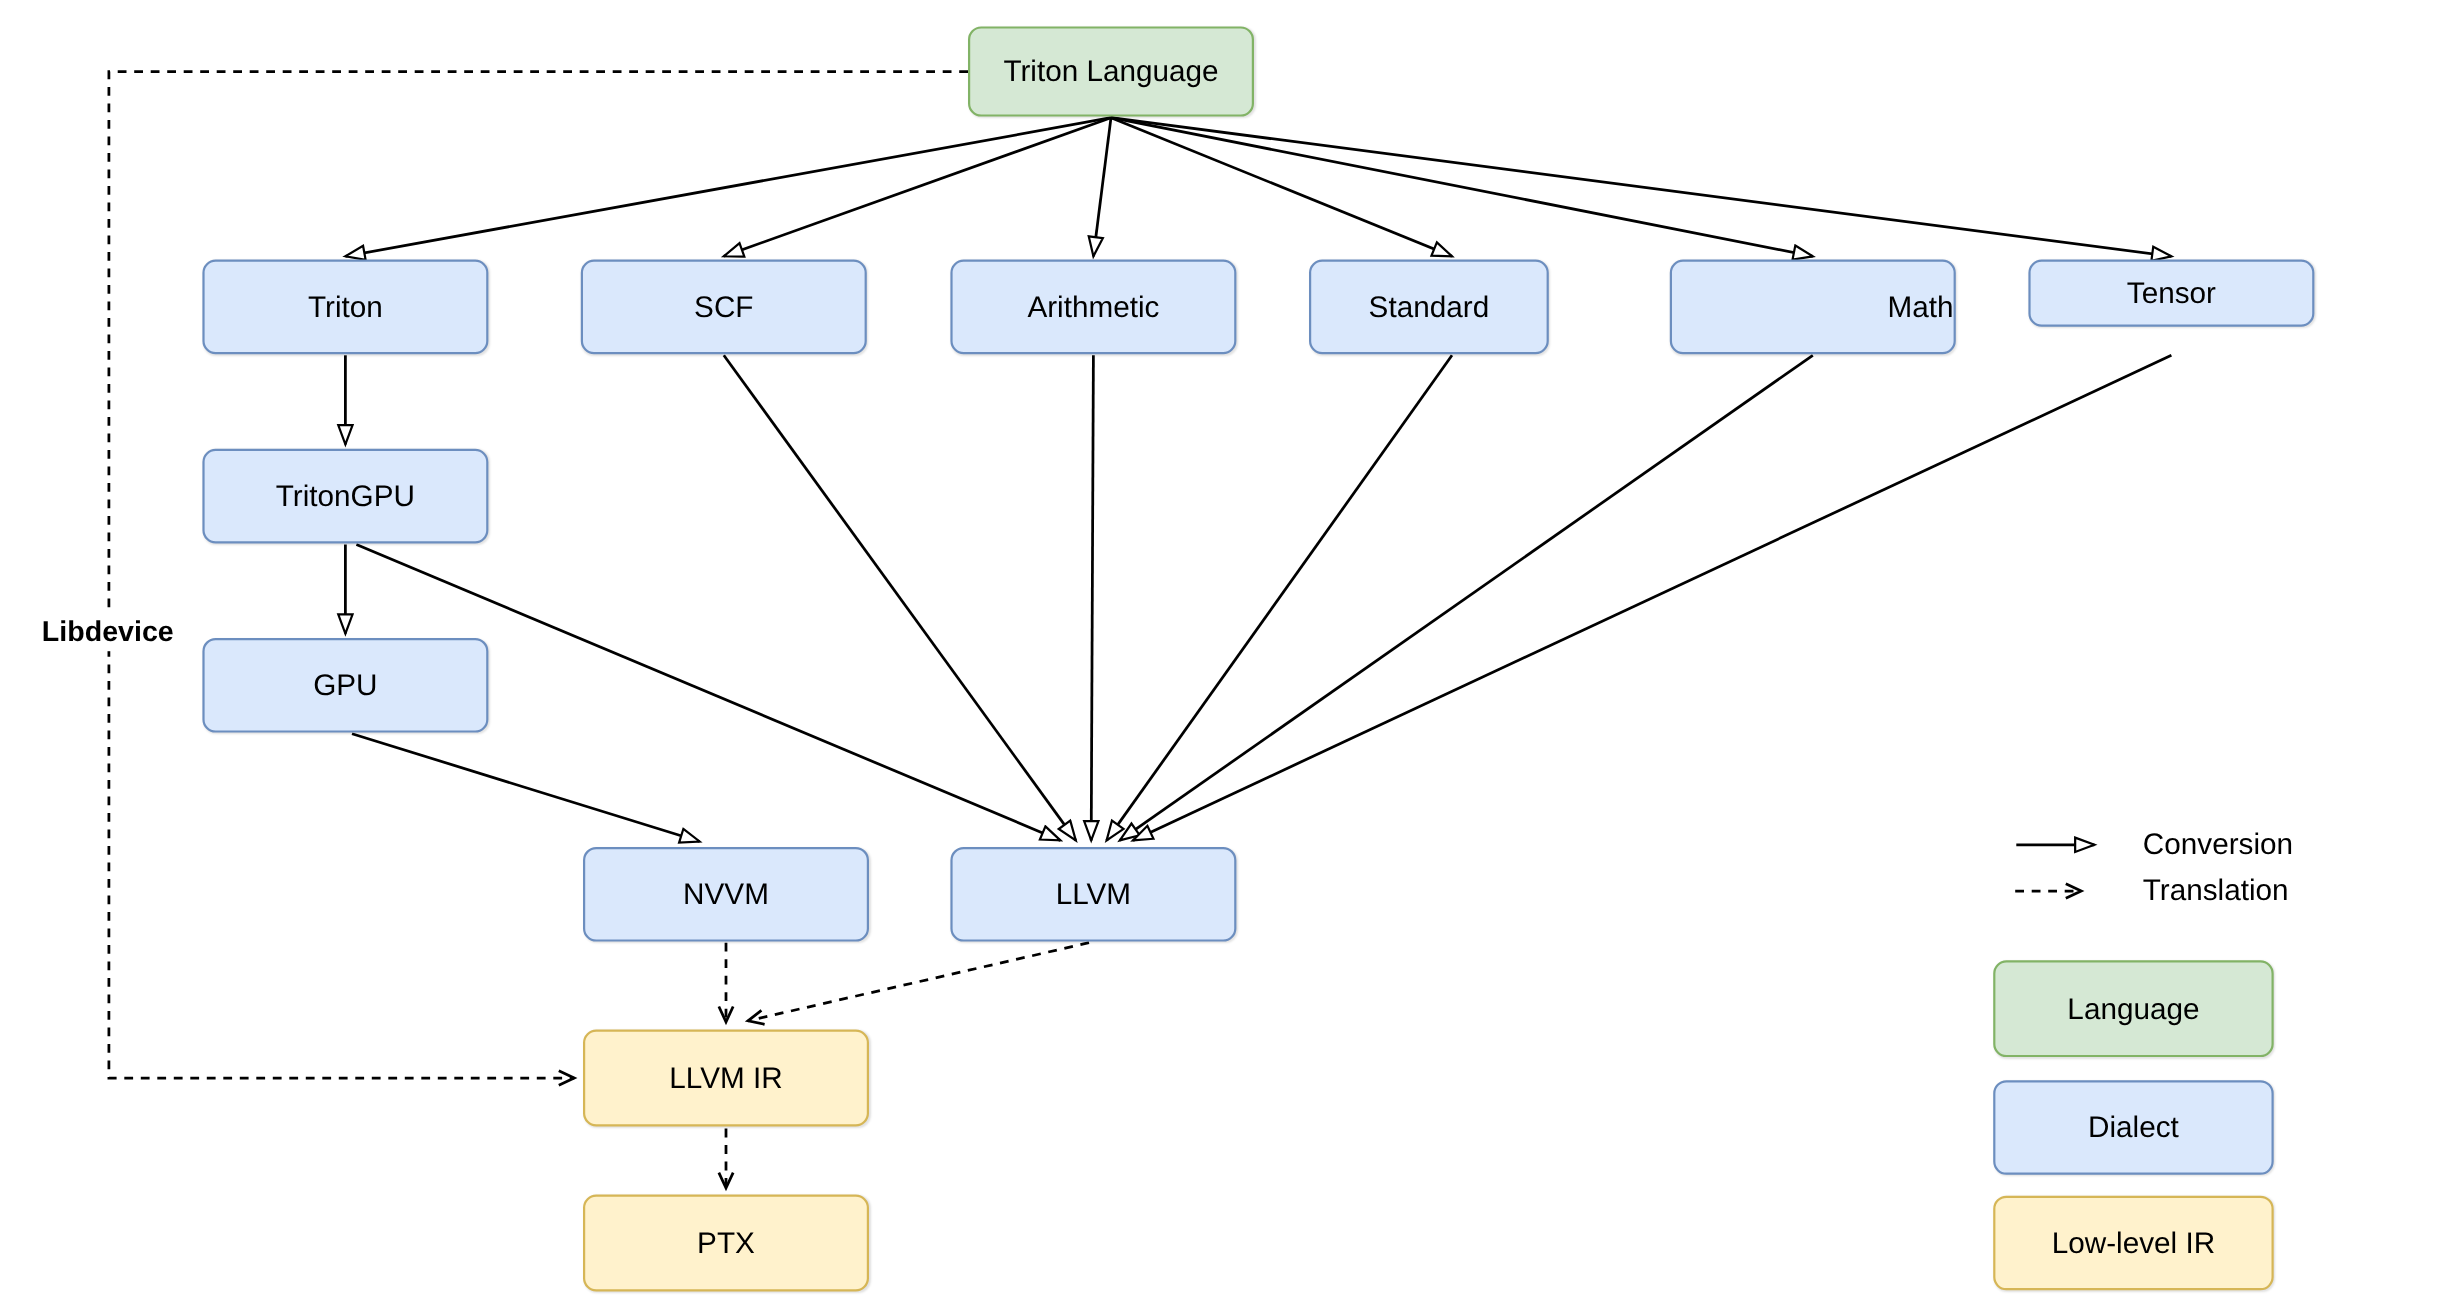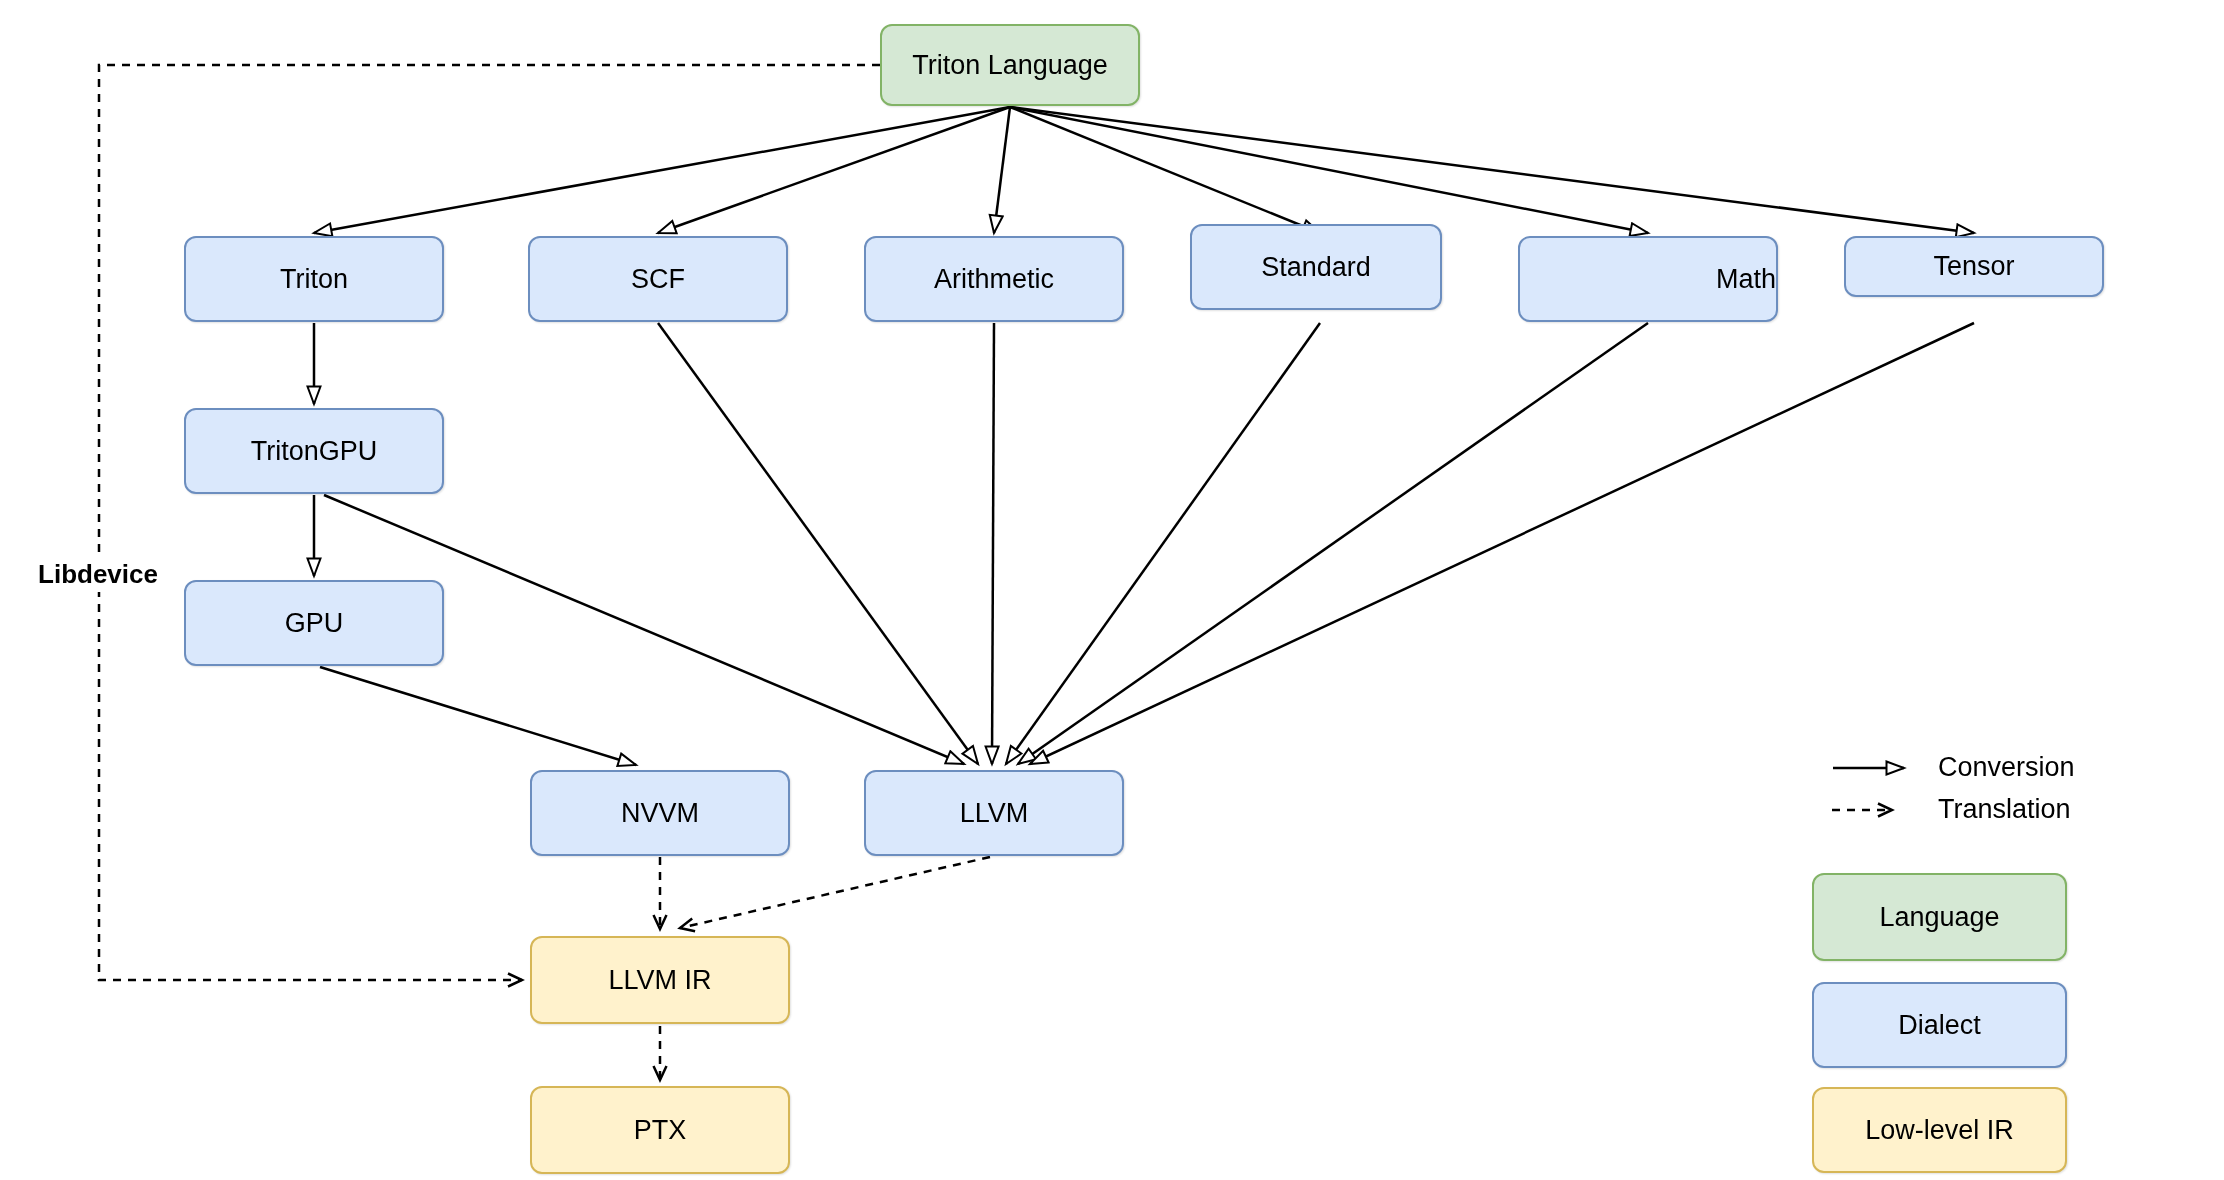--- a/index.html
+++ b/index.html
@@ -44,20 +44,21 @@
     background: #ffffff;
     padding: 2px 4px;
     text-align: center;
     white-space: nowrap;
   }
   .legend-text {
     position: absolute;
     font-size: 27px;
     color: #000;
     white-space: nowrap;
+    margin-left: 10px;
   }
 </style>
 </head>
 <body>
 
 <div class="stage">
 
   <svg class="edges" viewBox="0 0 2224 1180">
     <defs>
       <marker id="mConv" markerWidth="22" markerHeight="17" refX="19" refY="8" orient="auto" markerUnits="userSpaceOnUse">
@@ -103,21 +104,21 @@
 
   <div class="node green" style="left:880px;  top:24px;   width:260px; height:82px;">
       <span>Triton Language</span>
     </div>
   <div class="node blue" style="left:528px;  top:236px;  width:260px; height:86px;">
       <span>SCF</span>
     </div>
   <div class="node blue" style="left:864px;  top:236px;  width:260px; height:86px;">
       <span>Arithmetic</span>
     </div>
-  <div class="node blue" style="left:1190px; top:224px;  width:252px; height:86px;">
+  <div class="node blue" style="left:1190px; top:236px;  width:218px; height:86px;">
       <span>Standard</span>
     </div>
   <div class="node blue" style="left:1518px; top:236px;  width:260px; height:86px;justify-content:flex-end;">
       <span>Math</span>
     </div>
   <div class="node blue" style="left:1844px; top:236px;  width:260px; height:61px;">
       <span>Tensor</span>
     </div>
 
   <div class="node blue" style="left:184px;  top:408px;  width:260px; height:86px;">

